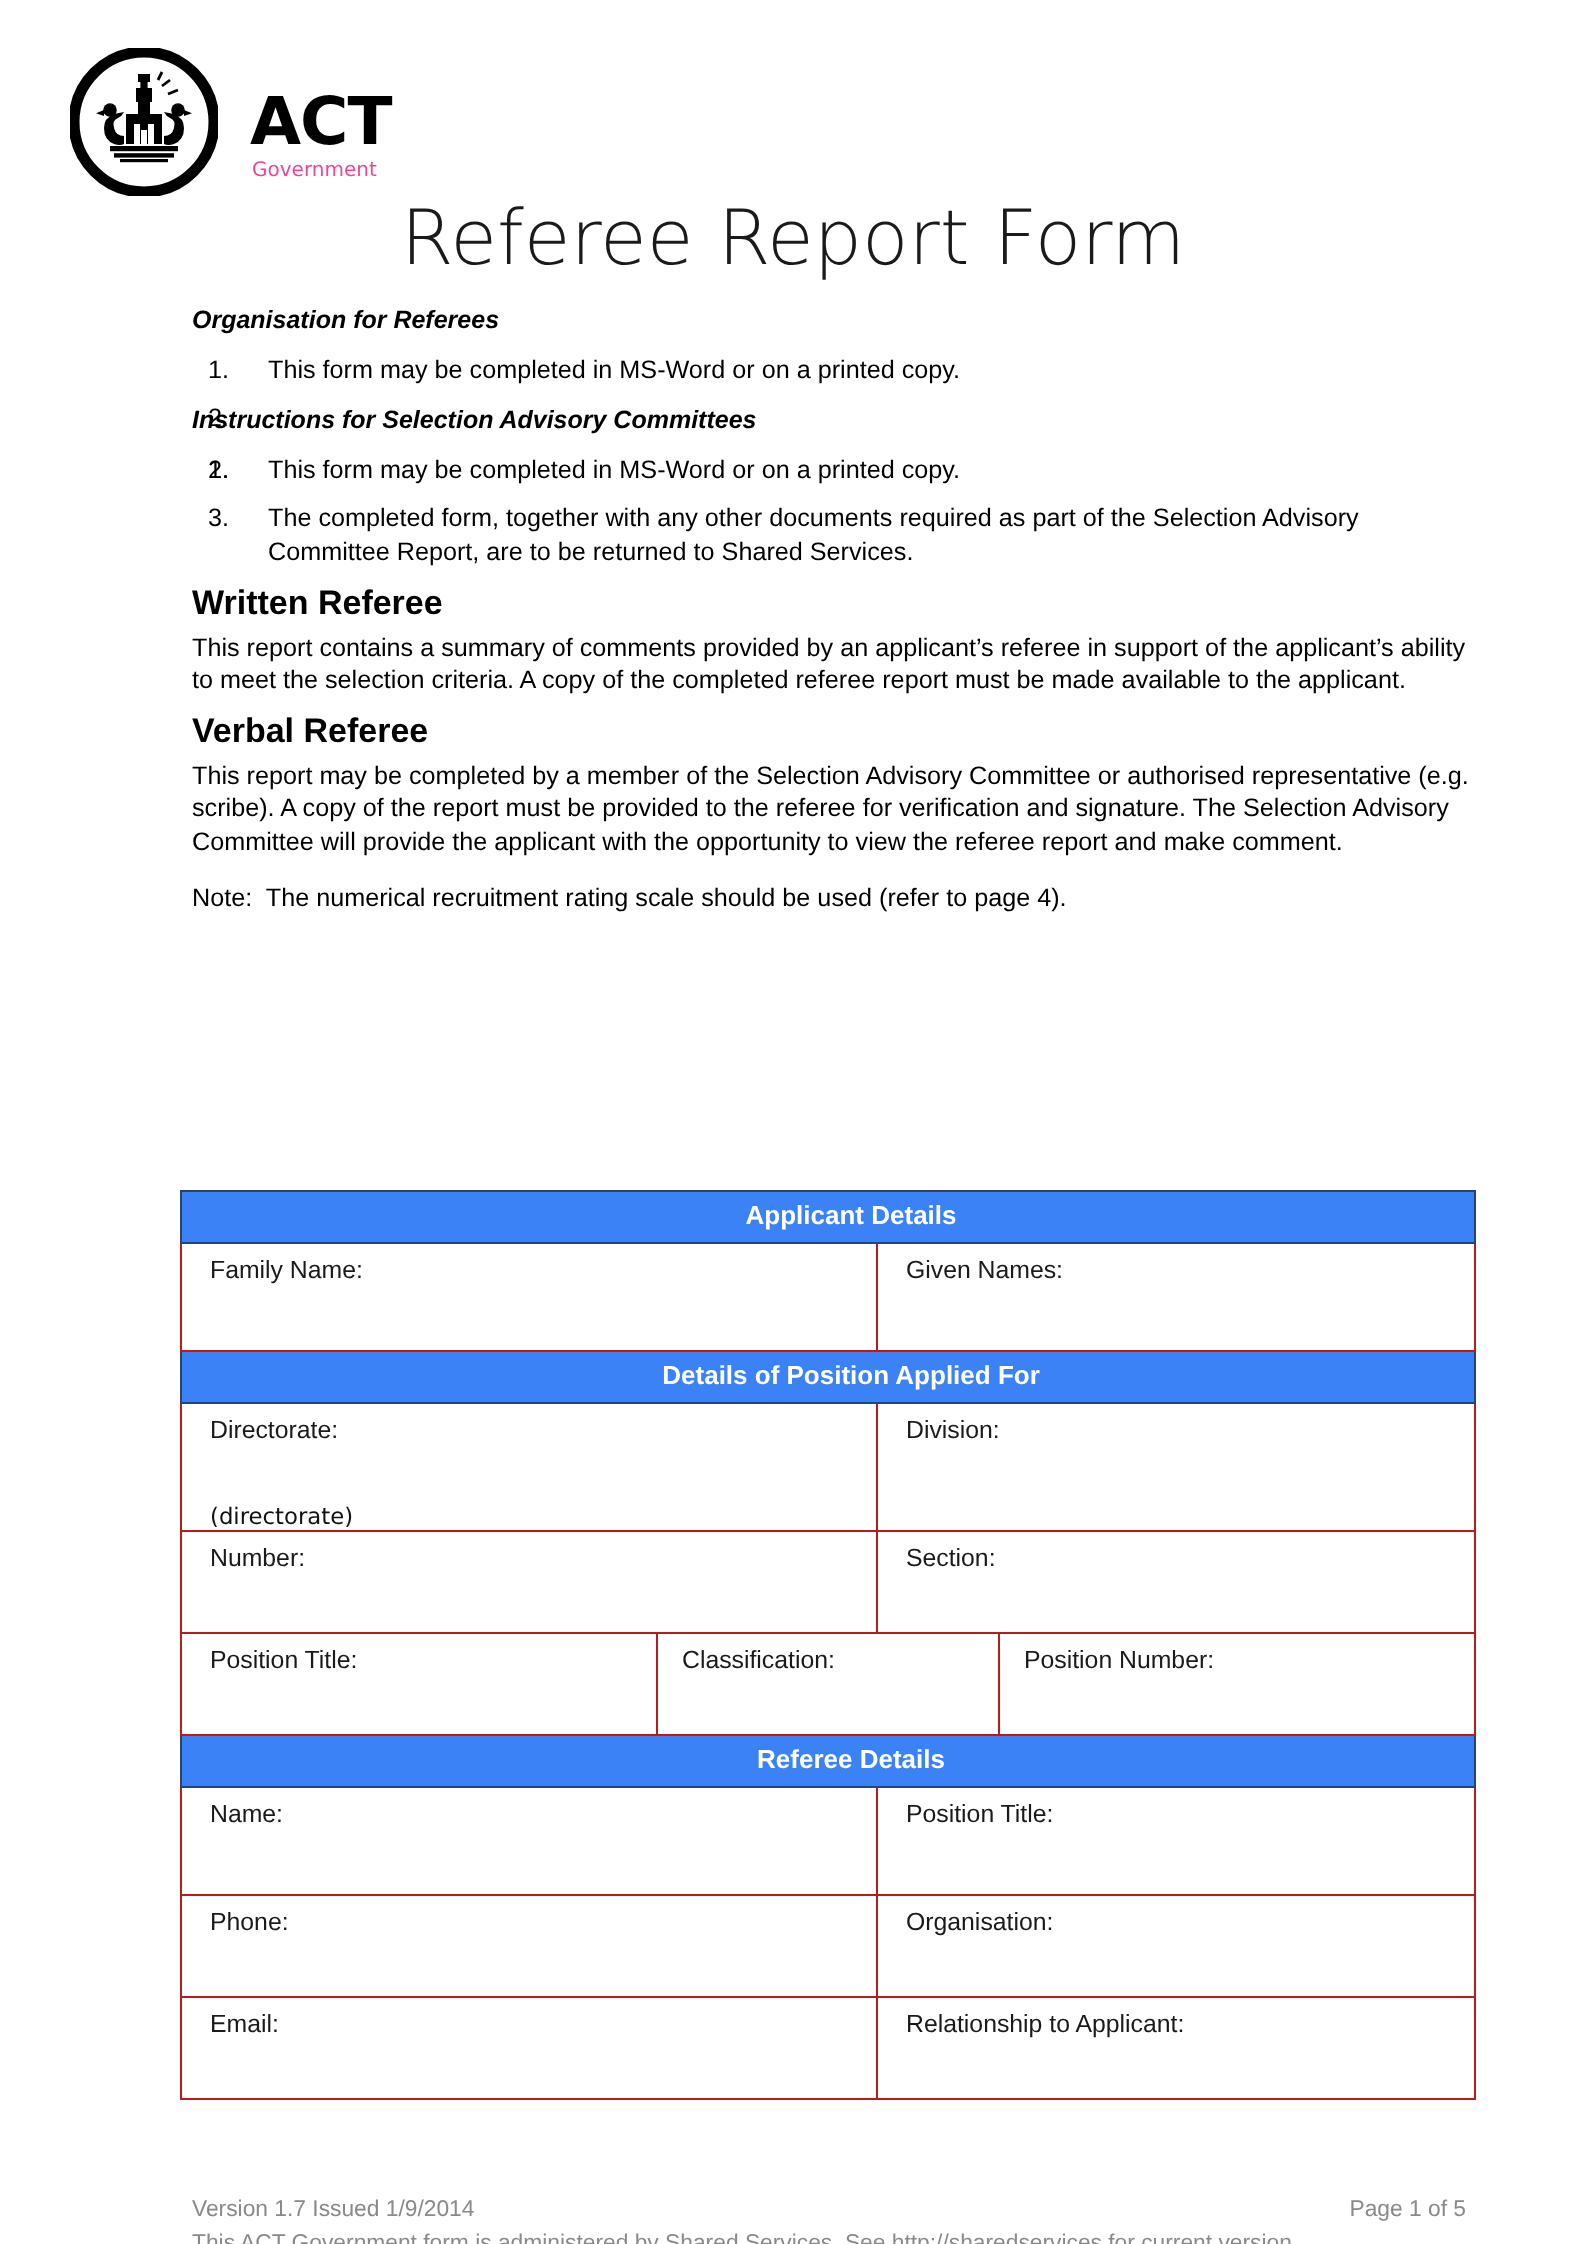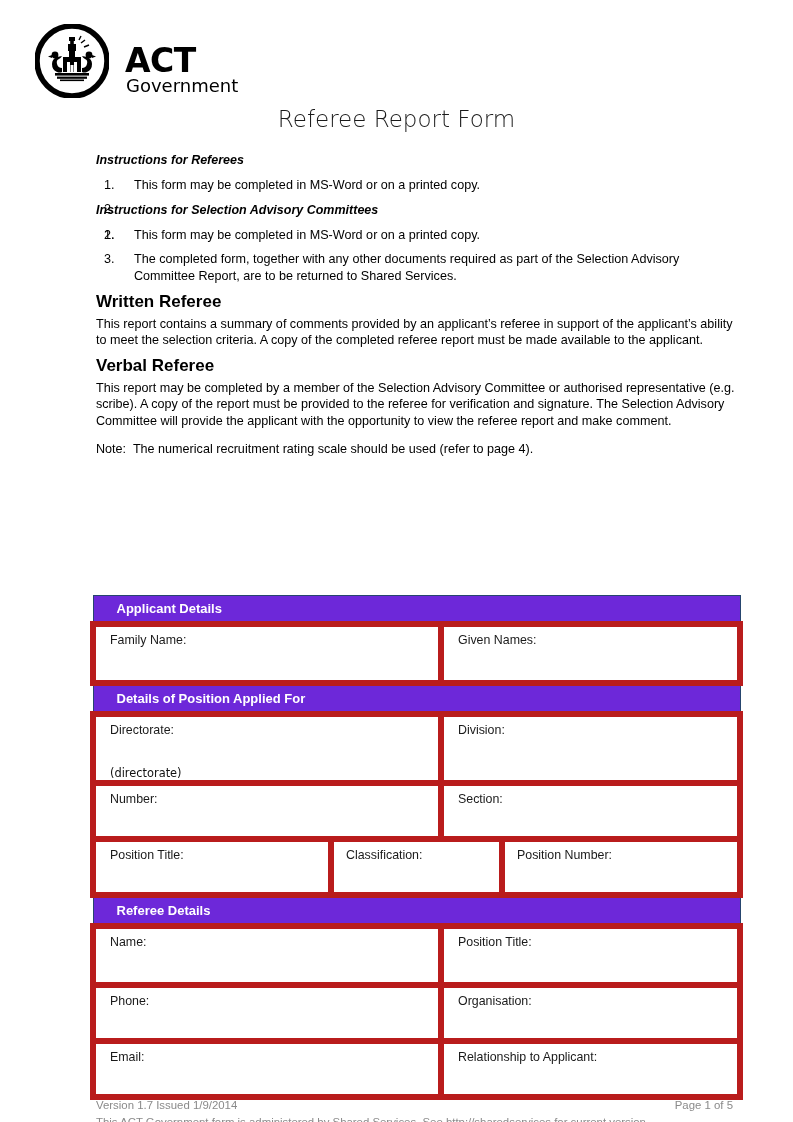--- a/index.html
+++ b/index.html
@@ -46,34 +46,34 @@
     font-size: 33px;
     letter-spacing: -0.5px;
     line-height: 33px;
     color: #000;
   }
   .gov-word {
     position: absolute;
     left: 93px;
     top: 57px;
     font-family: "DejaVu Sans", sans-serif;
-    font-size: 18px;
+    font-size: 10px;
     line-height: 13px;
-    color: #000000;
+    color: #ec4899;
   }
 
   .doc-title {
     position: absolute;
     left: 0;
     right: 0;
     top: 102px;
     text-align: center;
     font-family: "DejaVu Sans", sans-serif;
     font-weight: 300;
-    font-size: 23px;
+    font-size: 38px;
     line-height: 34px;
     color: #1a1a1a;
   }
 
   
   .content {
     position: absolute;
     left: 96px;
     top: 153px;
     width: 640px;
@@ -122,30 +122,31 @@
   
   .form-table {
     position: absolute;
     left: 90px;
     top: 595px;
     width: 647px;
     border-collapse: collapse;
     table-layout: fixed;
   }
   .form-table td {
-    border: 6px solid #b91c1c;
+    border: 1px solid #b91c1c;
     padding: 0;
     vertical-align: top;
   }
   .sect-head td {
-    background: #6d28d9;
+    background: #3b82f6;
     border: 1px solid #2c4straw;
     border: 1px solid #26456e;
     padding: 3px 0 4px 23px;
     height: 16px;
+    text-align: center;
   }
   .sect-head .sect-title {
     color: #ffffff;
     font-weight: bold;
     font-size: 13px;
     line-height: 16px;
   }
   .field {
     height: 44px;
     padding: 6px 0 0 14px !important;
@@ -223,21 +224,21 @@
       <rect x="25" y="55.5" width="24" height="1.6" fill="#000"></rect>
     </svg>
     <div class="act-wordmark">ACT</div>
     <div class="gov-word">Government</div>
   </div>
 
   <div class="doc-title">Referee Report Form</div>
 
   <div class="content">
 
-    <p class="head-italic">Instructions for Referees</p>
+    <p class="head-italic">Organisation for Referees</p>
 
     <ol class="numlist">
       <li>
         <span class="num">1.</span>
         <span>This form may be completed in MS-Word or on a printed copy.</span>
       </li>
       <li>
         <span class="num">2.</span>
       </li>
     </ol>

